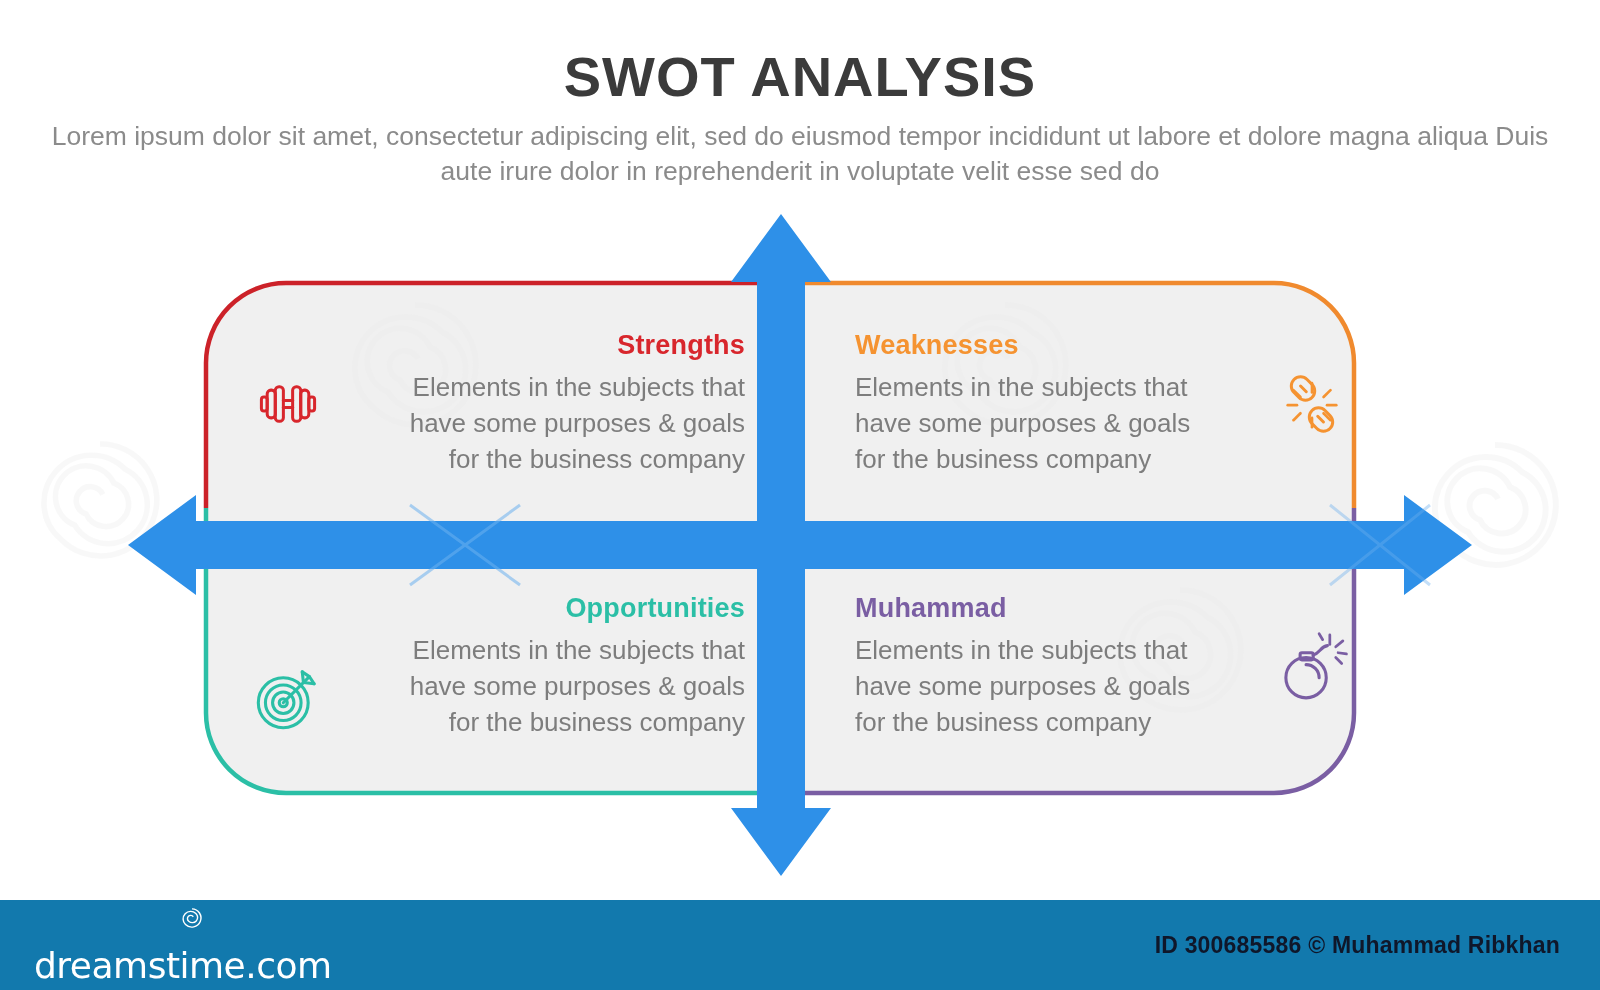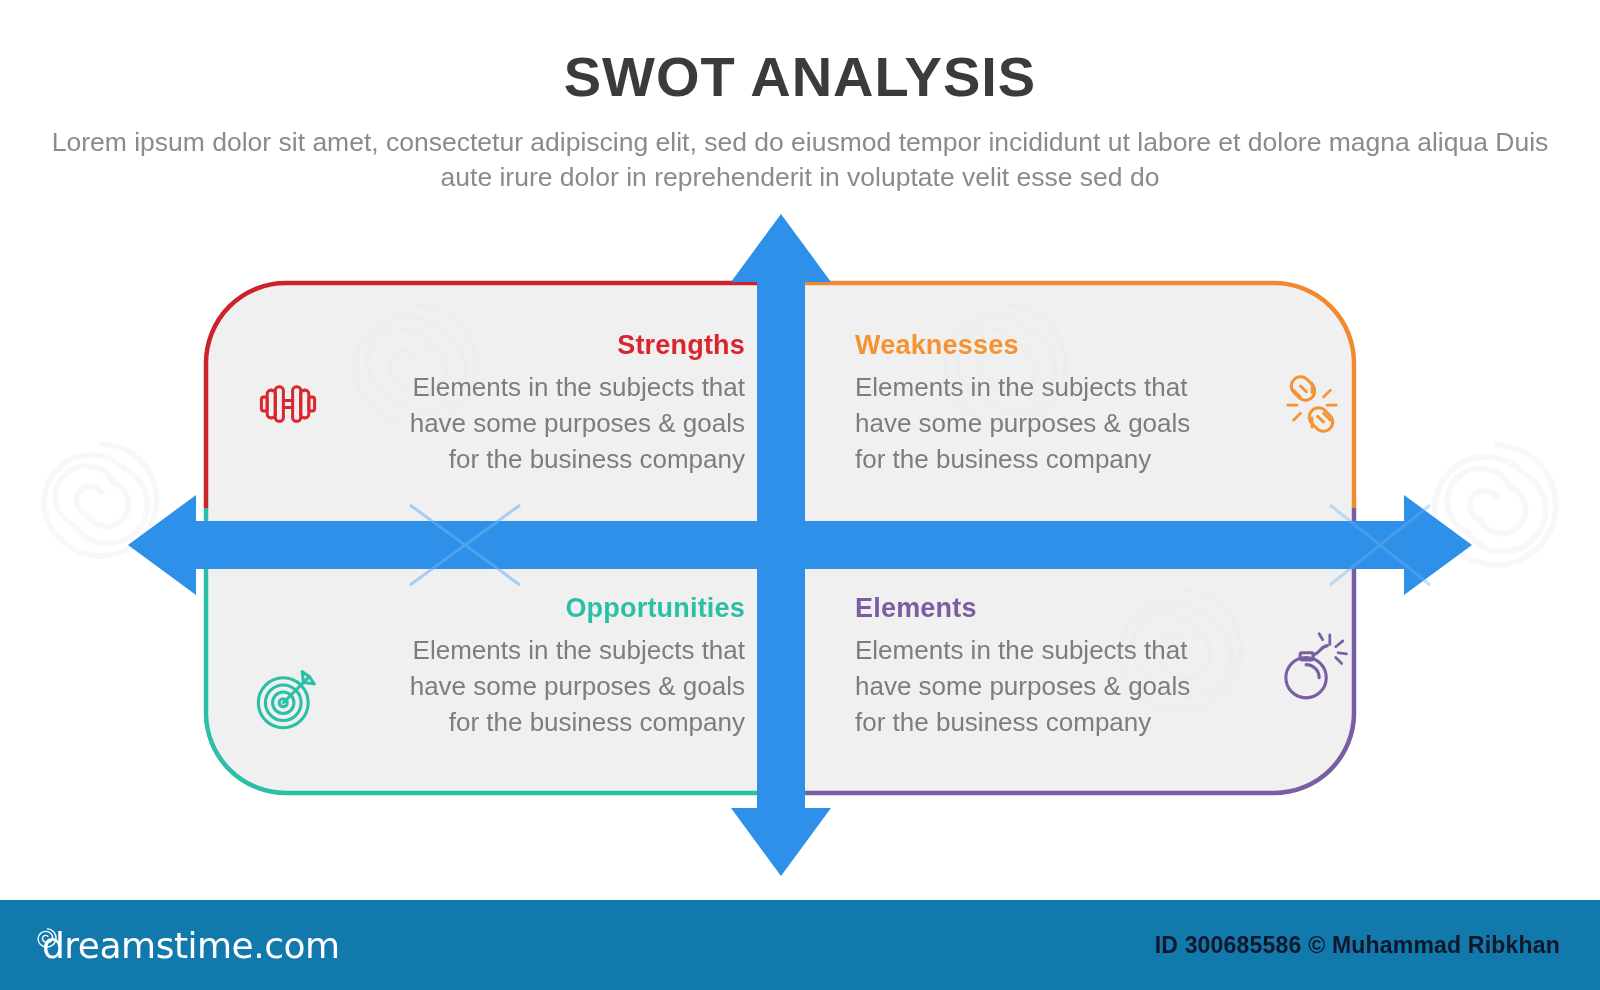--- a/index.html
+++ b/index.html
@@ -25,21 +25,21 @@
 
   #page-title {
     font-size: 56px;
     font-weight: bold;
     color: #3b3b3b;
     letter-spacing: 1px;
     line-height: 1.05;
   }
 
   #page-subtitle {
-    margin-top: 18px;
+    margin-top: 12px;
     font-size: 26.5px;
     color: #8b8b8b;
     line-height: 1.33;
     font-weight: 400;
     padding: 0 48px;
   }
 
   
   #diagram {
     position: absolute;
@@ -142,20 +142,21 @@
     display: flex;
     align-items: center;
     justify-content: space-between;
     padding: 0 40px 0 34px;
   }
 
   #footer-logo {
     display: flex;
     align-items: center;
     color: #ffffff;
+    flex-direction: column;
   }
 
   #footer-logo-text {
     font-size: 36px;
     color: #ffffff;
     letter-spacing: -0.5px;
     font-family: "DejaVu Sans", sans-serif;
   }
 
   #footer-credit {
@@ -282,21 +283,21 @@
     <div class="quad-text">
       <div class="quad-title c-teal">Opportunities</div>
       <div class="quad-desc">Elements in the subjects that
 have  some purposes &amp; goals
 for the  business company</div>
     </div>
   </div>
 
   <div class="quad align-left" id="quad-threats">
     <div class="quad-text">
-      <div class="quad-title c-purple">Elements</div>
+      <div class="quad-title c-purple">Muhammad</div>
       <div class="quad-desc">Elements in the subjects that
 have  some purposes &amp; goals
 for the  business company</div>
     </div>
     <div class="quad-icon">
       <svg width="76" height="76" viewBox="0 0 64 64" fill="none" stroke="#7a5ea3" stroke-width="2.6" stroke-linecap="round" stroke-linejoin="round">
         <circle cx="27" cy="41" r="17"></circle>
         <path d="M27 30 a11 11 0 0 1 11 11"></path>
         <rect x="22" y="20" width="11" height="6" rx="1.5"></rect>
         <path d="M33 22 C39 20 39 15 45 14"></path>

